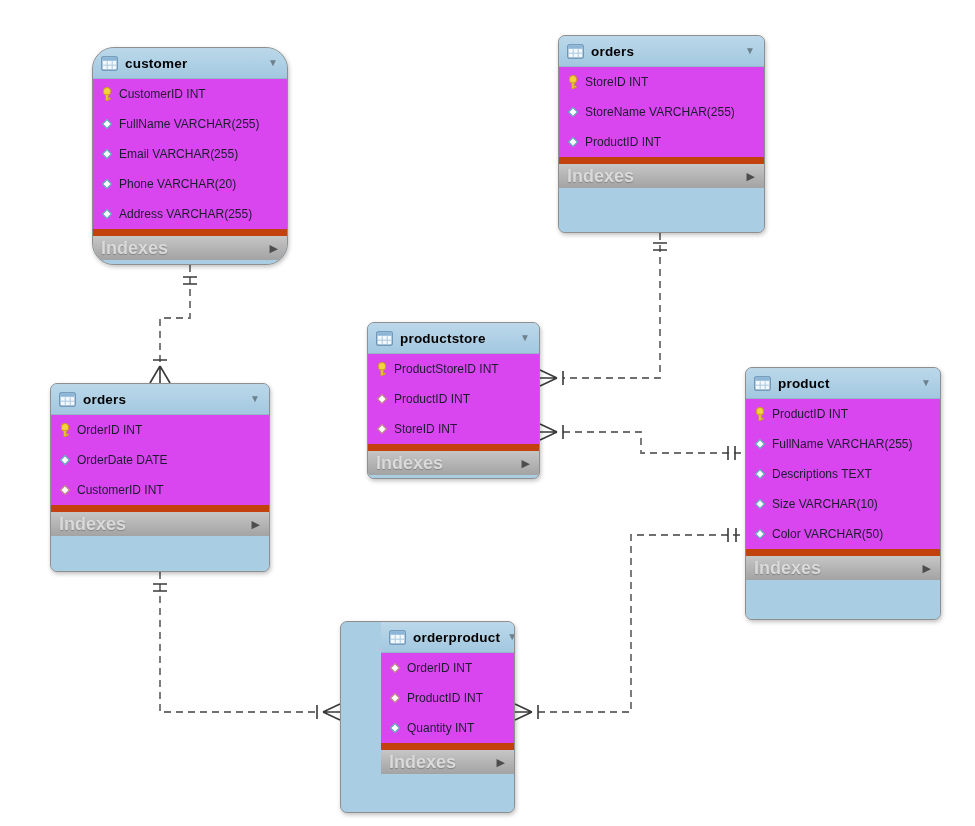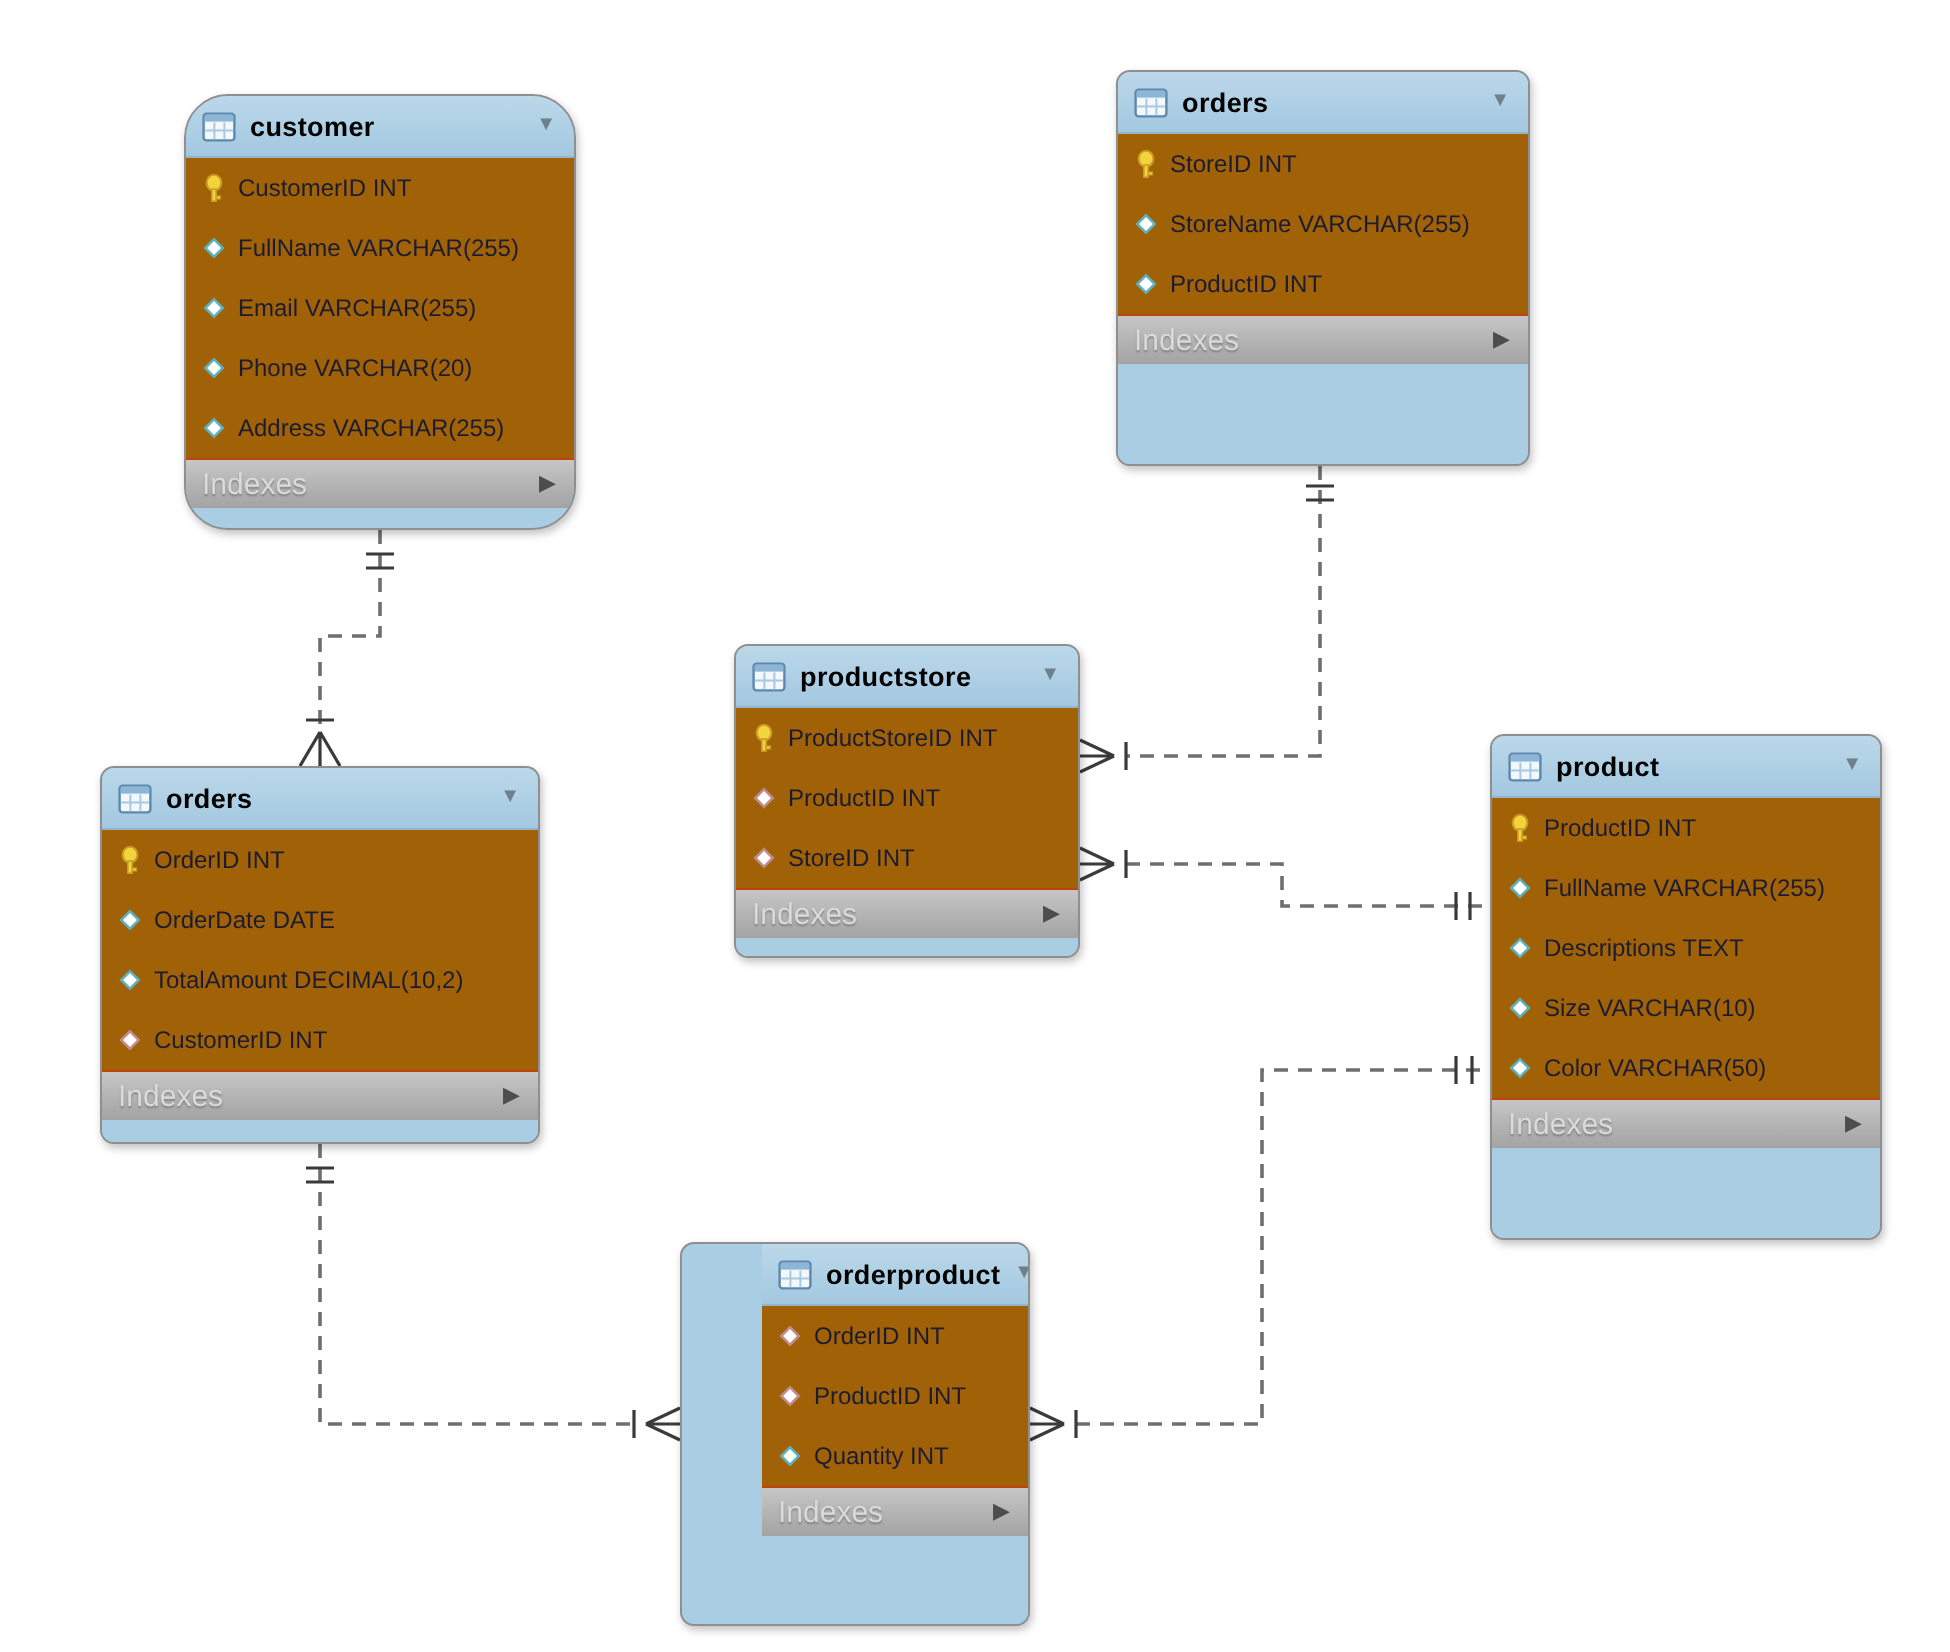--- a/index.html
+++ b/index.html
@@ -17,30 +17,30 @@
     box-shadow:1px 2px 4px rgba(0,0,0,0.25); overflow:hidden; box-sizing:border-box;
   }
   .card-header {
     height:30px; min-height:30px; display:flex; align-items:center; gap:7px;
     padding:0 9px 0 8px;
     background:linear-gradient(#bcd8ea,#a2c8e0);
   }
   .card-title { font-size:13.5px; font-weight:bold; color:#000; flex:1; letter-spacing:0.2px; }
   .card-caret { color:#6e808c; font-size:10px; line-height:1; }
   .table-icon { display:inline-flex; }
-  .card-body { background:#a16207; border-top:1px solid #93b6cc; border-bottom:1px solid #c2410c; }
+  .card-body { background:#d946ef; border-top:1px solid #93b6cc; border-bottom:7px solid #c2410c; }
   .col-row { height:30px; display:flex; align-items:center; gap:6px; padding:0 6px 0 7px; }
   .col-label { font-size:12px; color:#1c1c30; white-space:nowrap; }
   .col-icon { display:inline-flex; width:13px; justify-content:center; }
   .indexes-bar {
     height:24px; min-height:24px; display:flex; align-items:center;
     background:linear-gradient(#c6c6c6,#a3a3a3);
     padding:0 9px 0 8px;
   }
-  .indexes-label { font-size:15px; font-weight:normal; color:#dadada; text-shadow:0 1px 1px rgba(90,90,90,0.5); flex:1; }
+  .indexes-label { font-size:18px; font-weight:bold; color:#dadada; text-shadow:0 1px 1px rgba(90,90,90,0.5); flex:1; }
   .indexes-arrow { color:#4d4d4d; font-size:11px; line-height:1; }
   .card-footer { flex:1; min-height:10px; background:#a9cde3; }
 </style>
 </head>
 <body>
 
 <div id="canvas">
 
   <svg id="rel-layer" xmlns="http://www.w3.org/2000/svg" viewBox="0 0 975 826">
 
@@ -256,28 +256,20 @@
           <span class="col-icon">
             <svg width="12" height="12" viewBox="0 0 12 12">
               <rect x="2.9" y="2.9" width="6.2" height="6.2" transform="rotate(45 6 6)" fill="#ffffff" stroke="#5fb0bc" stroke-width="1.3"></rect>
             </svg>
           </span>
           <span class="col-label">OrderDate DATE</span>
         </div>
         <div class="col-row">
           <span class="col-icon">
             <svg width="12" height="12" viewBox="0 0 12 12">
-              <rect x="2.9" y="2.9" width="6.2" height="6.2" transform="rotate(45 6 6)" fill="#ffffff" stroke="#5fb0bc" stroke-width="1.3"></rect>
-            </svg>
-          </span>
-          <span class="col-label">TotalAmount DECIMAL(10,2)</span>
-        </div>
-        <div class="col-row">
-          <span class="col-icon">
-            <svg width="12" height="12" viewBox="0 0 12 12">
               <rect x="2.9" y="2.9" width="6.2" height="6.2" transform="rotate(45 6 6)" fill="#ffffff" stroke="#c28a8a" stroke-width="1.3"></rect>
             </svg>
           </span>
           <span class="col-label">CustomerID INT</span>
         </div>
       </div>
       <div class="indexes-bar">
         <span class="indexes-label">Indexes</span>
         <span class="indexes-arrow">▶</span>
       </div>

